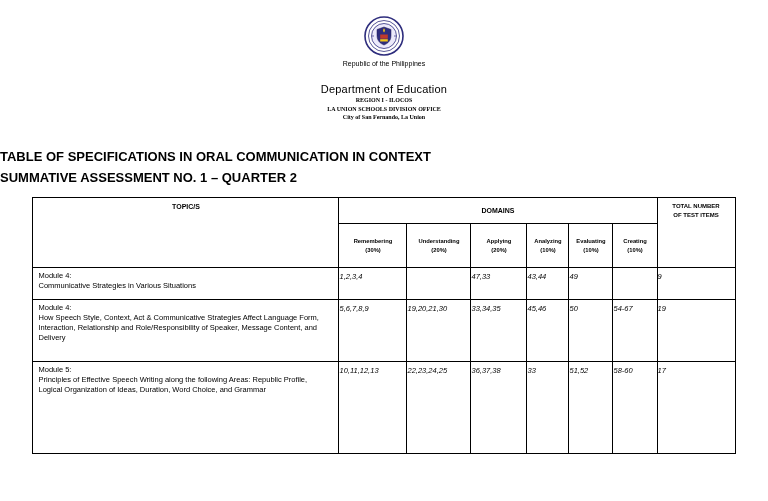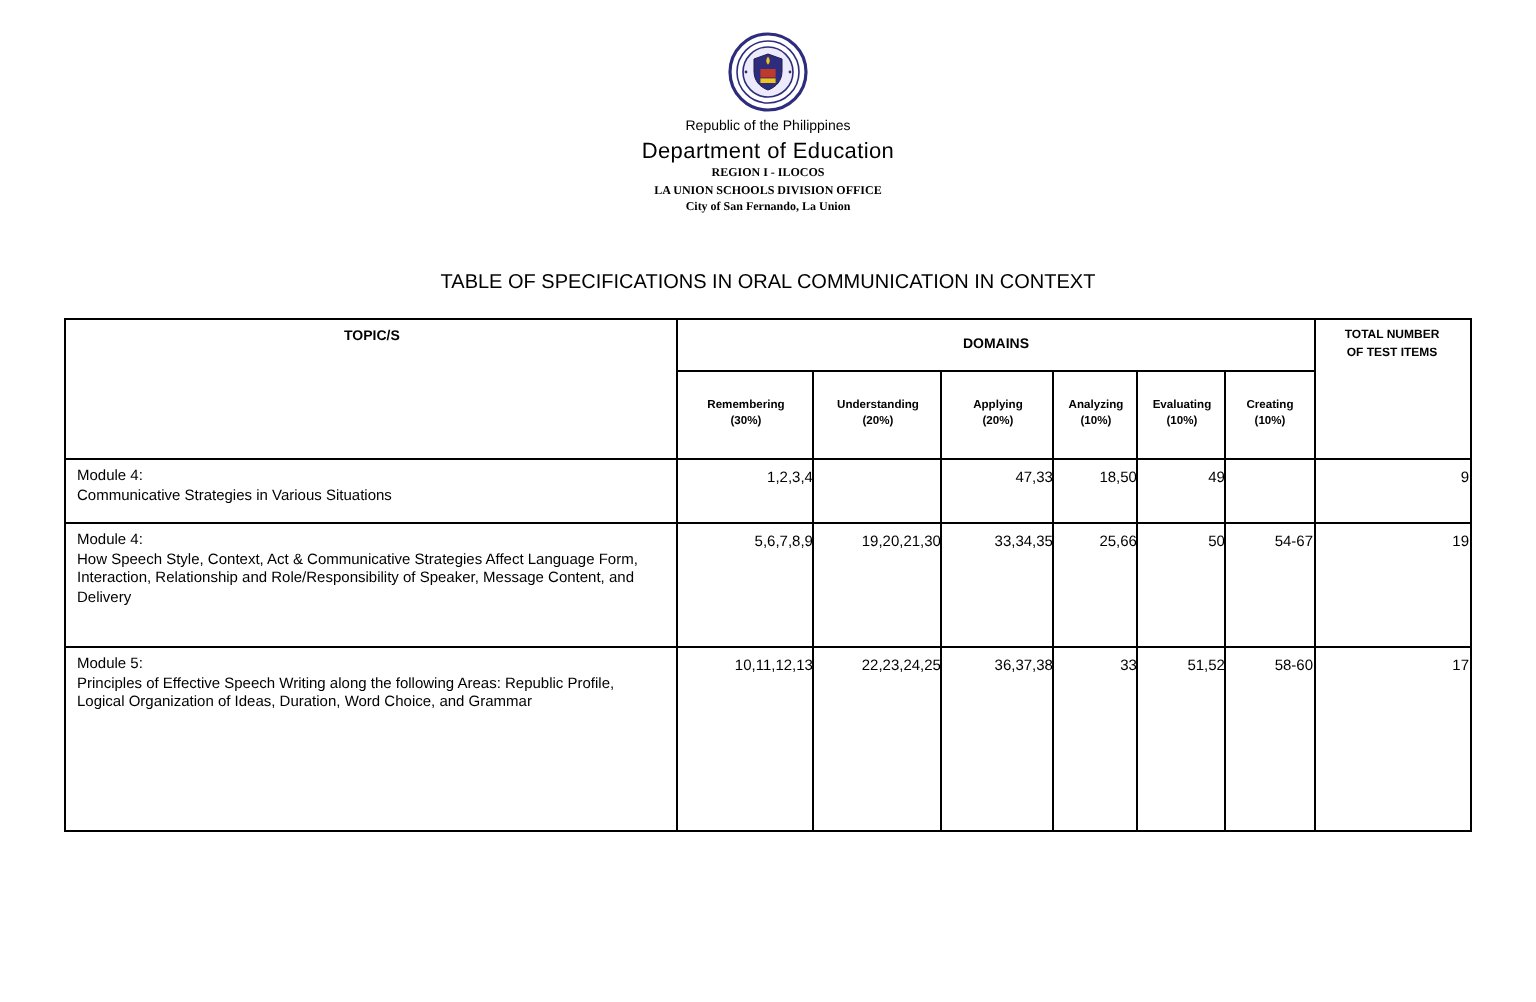--- a/index.html
+++ b/index.html
@@ -8,25 +8,25 @@
     width:768px; height:501px;
     font-family:"Liberation Sans", sans-serif;
     color:#000; position:relative; overflow:hidden;
   }
   .page { width:768px; height:501px; background:#fff; }
 
   
   .letterhead { text-align:center; padding-top:16px; line-height:1.15; }
   .seal { display:block; margin:0 auto 4px auto; }
   .rep  { font-size:7px; margin-top:2px; }
-  .dept { font-size:11px; letter-spacing:0.2px; margin-top:2px; }
+  .dept { font-size:11px; letter-spacing:0.2px; margin-top:15px; }
   .sub  { font-family:"Liberation Serif", serif; font-weight:bold; font-size:6px; margin-top:1.5px; }
 
   
-  .title { text-align:center; margin-top:26px; font-weight:normal; font-size:10px; line-height:1.6; }
+  .title { margin-top:26px; font-weight:bold; font-size:13px; line-height:1.6; }
 
   
   table.tos {
     border-collapse:collapse; table-layout:fixed;
     width:702px; margin:9px auto 0 auto;
     font-size:7.5px;
   }
   .tos th, .tos td { border:1px solid #000; overflow:hidden;margin-top:27px; }
   col.c-topic { width:306px; }
   col.c-rem   { width:68px; }
@@ -40,21 +40,21 @@
   th.h-topic { vertical-align:top; text-align:center; font-size:7px; padding-top:5px; height:26px; }
   th.h-domains { vertical-align:middle; text-align:center; font-size:7px; height:26px; }
   th.h-total { vertical-align:top; text-align:center; font-size:6px; padding-top:4px; line-height:1.5; }
   th.h-sub {
     vertical-align:middle; text-align:center;
     font-size:5.8px; line-height:1.5; height:44px;
     padding:2px 3px; overflow-wrap:break-word; word-break:break-word;
   }
 
   td.topic { vertical-align:top; text-align:left; padding:3px 6px 3px 5px; line-height:1.3; }
-  td.num   { vertical-align:top; text-align:right; padding-top:4px; }
+  td.num   { vertical-align:top; text-align:left; padding-top:4px;font-style:italic; }
   tr.r1 td { height:32px; }
   tr.r2 td { height:62px; }
   tr.r3 td { height:92px; }
 </style>
 </head>
 <body>
 
 <div class="page">
 
   <div class="letterhead">
@@ -71,20 +71,21 @@
     </svg>
     <div class="rep">Republic of the Philippines</div>
     <div class="dept">Department of Education</div>
     <div class="sub">REGION I - ILOCOS</div>
     <div class="sub">LA UNION SCHOOLS DIVISION OFFICE</div>
     <div class="sub">City of San Fernando, La Union</div>
   </div>
 
   <div class="title">
     <div>TABLE OF SPECIFICATIONS IN ORAL COMMUNICATION IN CONTEXT</div>
+    <div>SUMMATIVE ASSESSMENT NO. 1 – QUARTER 2</div>
   </div>
 
   <table class="tos">
     <colgroup>
       <col class="c-topic">
         <col class="c-rem">
         <col class="c-und">
         <col class="c-app">
       <col class="c-ana">
         <col class="c-eva">
@@ -129,34 +130,34 @@
     </thead>
     <tbody>
       <tr class="r1">
         <td class="topic">
           <div>Module 4:</div>
           <div>Communicative Strategies in Various Situations</div>
         </td>
         <td class="num">1,2,3,4</td>
         <td class="num"></td>
         <td class="num">47,33</td>
-        <td class="num">18,50</td>
+        <td class="num">43,44</td>
         <td class="num">49</td>
         <td class="num"></td>
         <td class="num">9</td>
       </tr>
       <tr class="r2">
         <td class="topic">
           <div>Module 4:</div>
           <div>How Speech Style, Context, Act &amp; Communicative Strategies Affect  Language Form, Interaction, Relationship and Role/Responsibility of  Speaker, Message Content, and Delivery</div>
         </td>
         <td class="num">5,6,7,8,9</td>
         <td class="num">19,20,21,30</td>
         <td class="num">33,34,35</td>
-        <td class="num">25,66</td>
+        <td class="num">45,46</td>
         <td class="num">50</td>
         <td class="num">54-67</td>
         <td class="num">19</td>
       </tr>
       <tr class="r3">
         <td class="topic">
           <div>Module 5:</div>
           <div>Principles of Effective Speech Writing along the following Areas: Republic  Profile, Logical Organization of Ideas, Duration, Word Choice, and  Grammar</div>
         </td>
         <td class="num">10,11,12,13</td>

